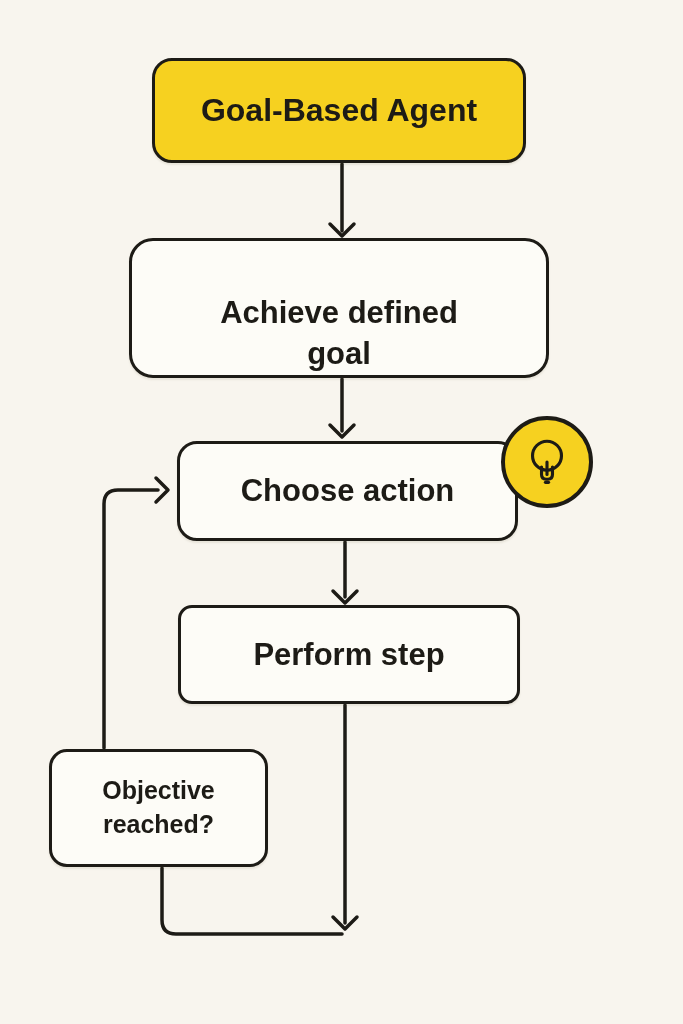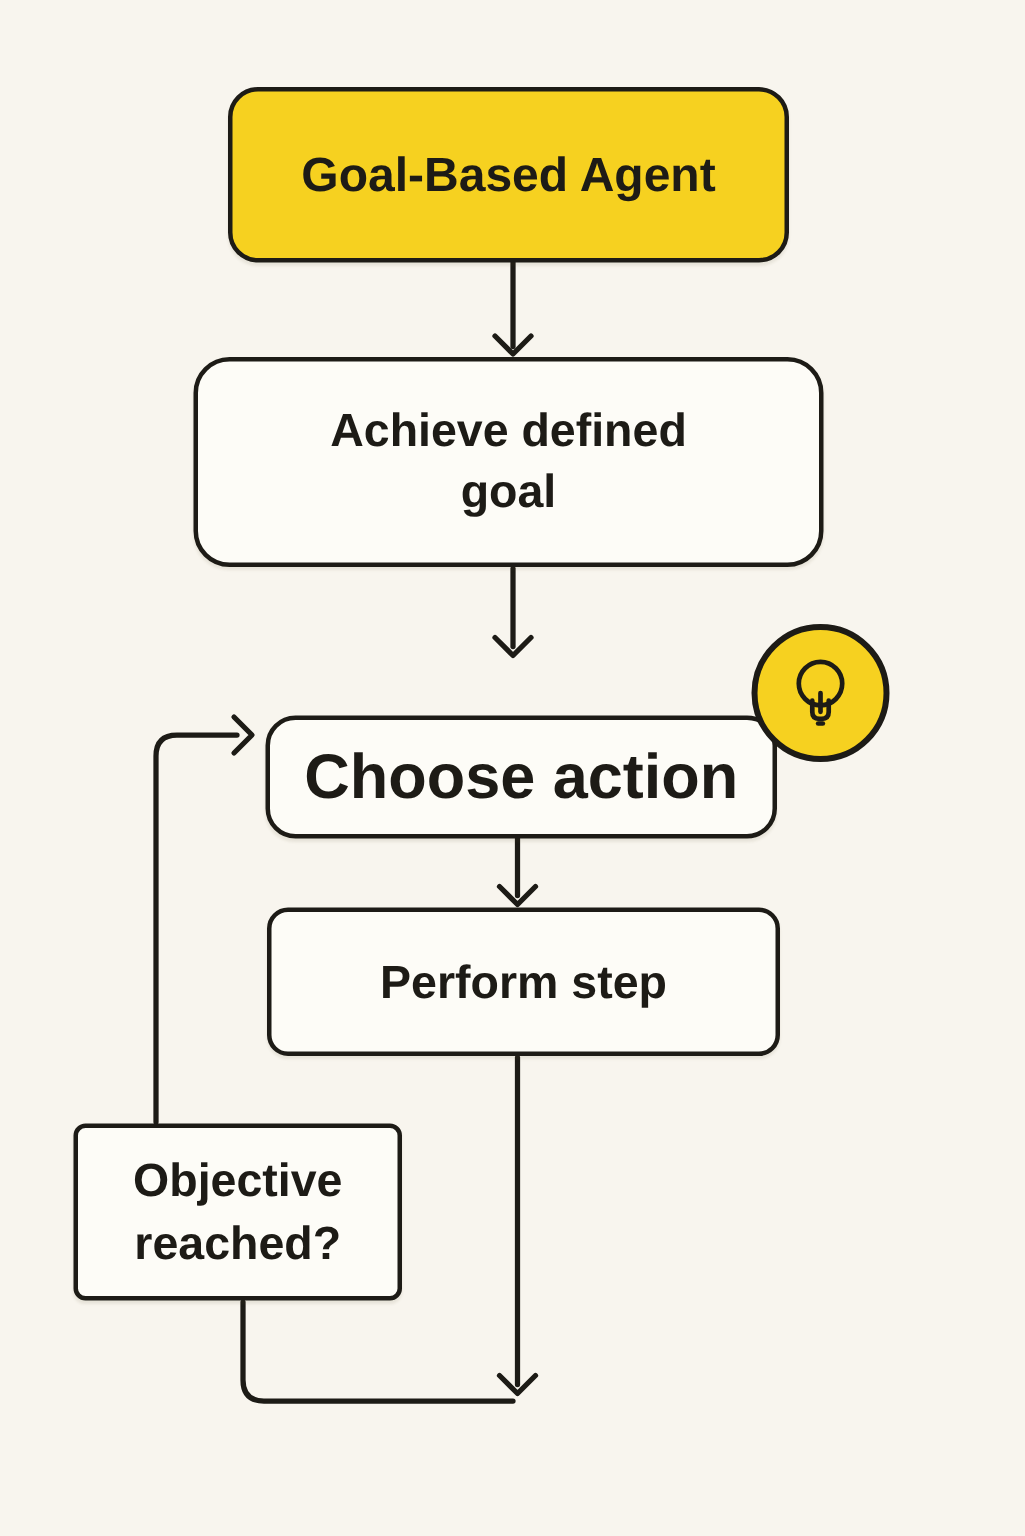--- a/index.html
+++ b/index.html
@@ -40,46 +40,46 @@
     display: flex;
     align-items: center;
     justify-content: center;
     text-align: center;
     color: #1d1b16;
     font-weight: 700;
     box-shadow: 0 2px 2px rgba(90, 75, 40, 0.10);
   }
   .node .label { display: inline-block; }
   .node-goal {
-    left: 152px; top: 58px; width: 374px; height: 117px;
+    left: 152px; top: 58px; width: 374px; height: 105px;
     background: #f6d120;
     border-radius: 20px;
     font-size: 32px;
   }
   .node-achieve {
     left: 129px; top: 238px; width: 420px; height: 140px;
     border-radius: 24px;
     font-size: 31px;
     line-height: 1.32;
+    align-items: flex-end;
   }
   .node-achieve .label { max-width: 290px; }
   .node-choose {
-    left: 177px; top: 441px; width: 341px; height: 82px;
+    left: 177px; top: 441px; width: 341px; height: 100px;
     border-radius: 20px;
-    font-size: 42px;
-    margin-top: 36px;
+    font-size: 31px;
   }
   .node-perform {
     left: 178px; top: 605px; width: 342px; height: 99px;
     font-size: 31px;
   }
   .node-objective {
     left: 49px; top: 749px; width: 219px; height: 118px;
-    border-radius: 8px;
-    font-size: 31px;
+    border-radius: 18px;
+    font-size: 25px;
     line-height: 1.35;
   }
   .node-objective .label { max-width: 180px; }
   .badge {
     position: absolute;
     z-index: 3;
     left: 501px; top: 416px;
     width: 92px; height: 92px;
     box-sizing: border-box;
     background: #f6d120;

